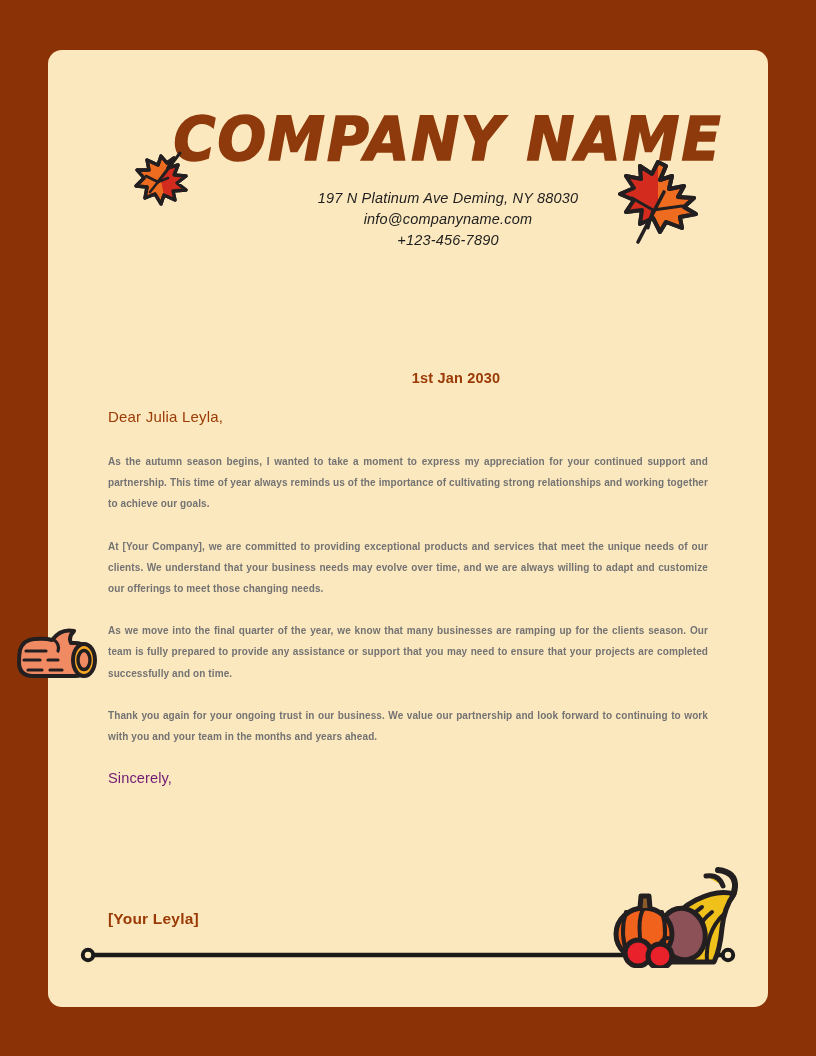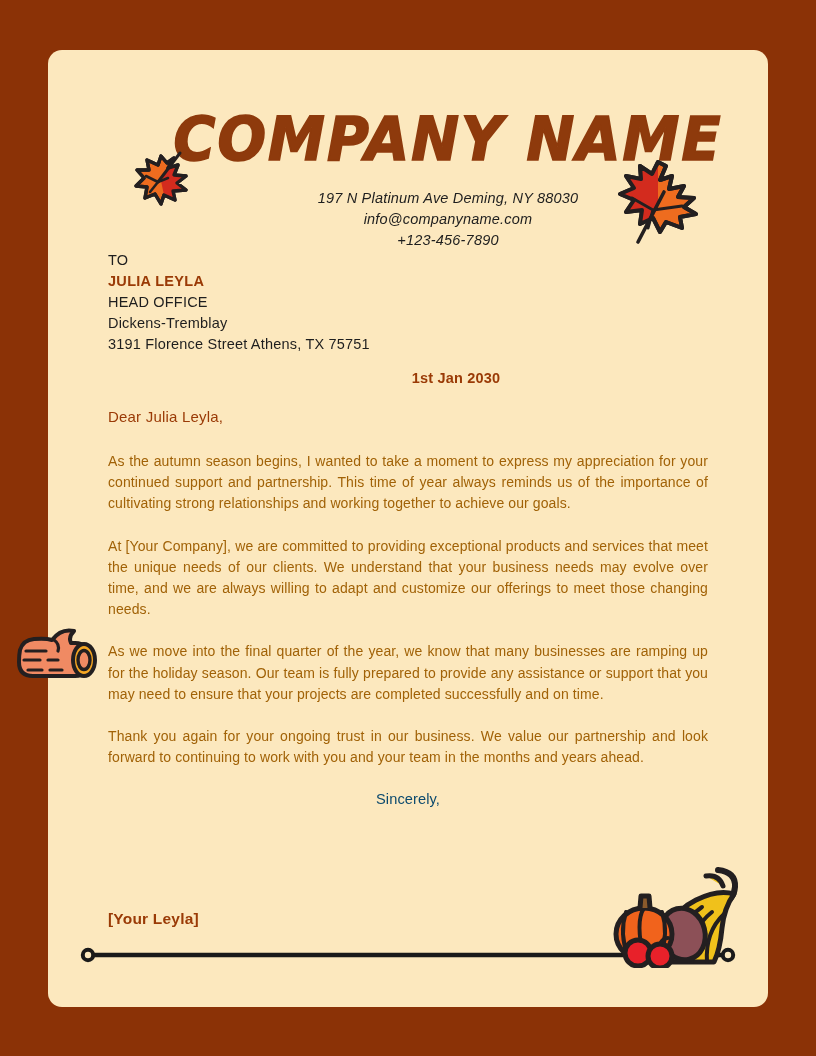--- a/index.html
+++ b/index.html
@@ -101,35 +101,35 @@
     width: 600px;
   }
   #salutation {
     color: #9A3A06;
     font-weight: normal;
     font-size: 15px;
     letter-spacing: 0.2px;
     margin: 0 0 26px 0;
   }
   .body-para {
-    color: #a16207;
-    font-size: 14px;
+    color: #737373;
+    font-size: 10px;
     line-height: 21.2px;
     letter-spacing: 0.1px;
     text-align: justify;
     margin: 0 0 21px 0;
+    font-weight: bold;
   }
   .body-para.last { margin-bottom: 21px; }
   #closing {
-    color: #0c4a6e;
+    color: #701a75;
     font-size: 14.6px;
     line-height: 21.2px;
     letter-spacing: 0.1px;
     margin: 0;
-    text-align: center;
   }
 
   
   #signature-name {
     position: absolute;
     left: 60px;
     top: 860px;
     color: #9A3A06;
     font-weight: bold;
     font-size: 15.5px;
@@ -160,36 +160,29 @@
   <div id="letterhead">
     <h1 id="company-name">COMPANY NAME</h1>
 
     <div id="contact-block">
       <p class="contact-line">197 N Platinum Ave Deming, NY 88030</p>
       <p class="contact-line">info@companyname.com</p>
       <p class="contact-line">+123-456-7890</p>
     </div>
   </div>
 
-  <div id="recipient-block">
-    <p class="addr-line">TO</p>
-    <p class="addr-line accent">JULIA LEYLA</p>
-    <p class="addr-line">HEAD OFFICE</p>
-    <p class="addr-line">Dickens-Tremblay</p>
-    <p class="addr-line">3191 Florence Street Athens, TX 75751</p>
-  </div>
 
   <div id="letter-date">1st Jan 2030</div>
 
   <div id="letter-body">
     <p id="salutation">Dear Julia Leyla,</p>
 
     <p class="body-para">As the autumn season begins, I wanted to take a moment to express my appreciation for your continued support and partnership. This time of year always reminds us of the importance of cultivating strong relationships and working together to achieve our goals.</p>
     <p class="body-para">At [Your Company], we are committed to providing exceptional products and services that meet the unique needs of our clients. We understand that your business needs may evolve over time, and we are always willing to adapt and customize our offerings to meet those changing needs.</p>
-    <p class="body-para">As we move into the final quarter of the year, we know that many businesses are ramping up for the holiday season. Our team is fully prepared to provide any assistance or support that you may need to ensure that your projects are completed successfully and on time.</p>
+    <p class="body-para">As we move into the final quarter of the year, we know that many businesses are ramping up for the clients season. Our team is fully prepared to provide any assistance or support that you may need to ensure that your projects are completed successfully and on time.</p>
     <p class="body-para last">Thank you again for your ongoing trust in our business. We value our partnership and look forward to continuing to work with you and your team in the months and years ahead.</p>
 
     <p id="closing">Sincerely,</p>
   </div>
 
   <div id="signature-name">[Your Leyla]</div>
 
   <svg id="footer-divider" viewBox="0 0 660 20">
     <line x1="10" y1="10" x2="650" y2="10" stroke="#1A1A1A" stroke-width="4.5"></line>
     <circle cx="10" cy="10" r="5.2" fill="#FCE8BE" stroke="#1A1A1A" stroke-width="4"></circle>

